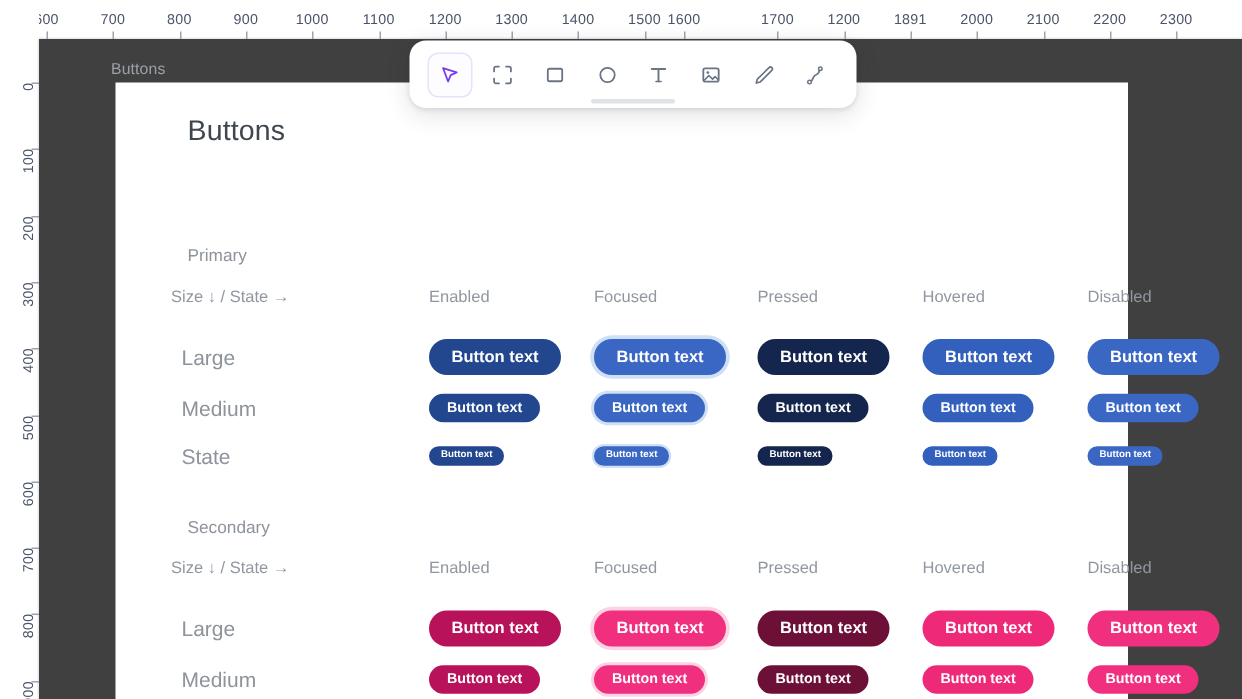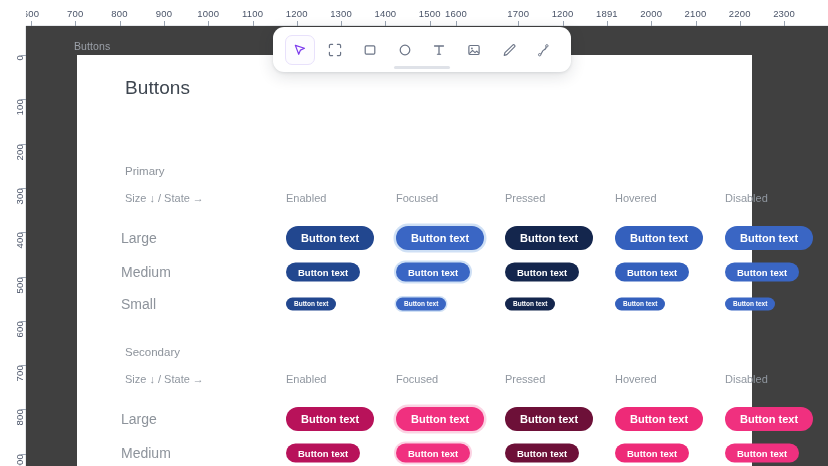--- a/index.html
+++ b/index.html
@@ -124,21 +124,21 @@
     letter-spacing: .1px;
   }
   .section-label {
     position: absolute;
     left: 48px;
     font-size: 11.5px;
     color: #8d939b;
   }
   .grid-head {
     position: absolute;
-    left: 48px;
+    left: 37px;
     font-size: 11px;
     color: #9097a0;
     white-space: nowrap;
   }
   .col-head {
     position: absolute;
     font-size: 11px;
     color: #9097a0;
     white-space: nowrap;
   }
@@ -260,21 +260,21 @@
           </button>
           <button class="btn size-medium" style="left: 428px; top: 217px; background: rgb(20, 38, 77);">
             <span>Button text</span>
           </button>
           <button class="btn size-medium" style="left: 538px; top: 217px; background: rgb(52, 96, 189);">
             <span>Button text</span>
           </button>
           <button class="btn size-medium" style="left: 648px; top: 217px; background: rgb(58, 102, 196); cursor: not-allowed;">
             <span>Button text</span>
           </button>
-          <div class="row-label" style="top: 249px;">Small</div>
+          <div class="row-label" style="top: 249px;">State</div>
           <button class="btn size-small" style="left: 209px; top: 249px; background: rgb(34, 71, 143);">
             <span>Button text</span>
           </button>
           <button class="btn size-small focus-ring" style="left: 319px; top: 249px; background: rgb(58, 102, 196);">
             <span>Button text</span>
           </button>
           <button class="btn size-small" style="left: 428px; top: 249px; background: rgb(20, 38, 77);">
             <span>Button text</span>
           </button>
           <button class="btn size-small" style="left: 538px; top: 249px; background: rgb(52, 96, 189);">

